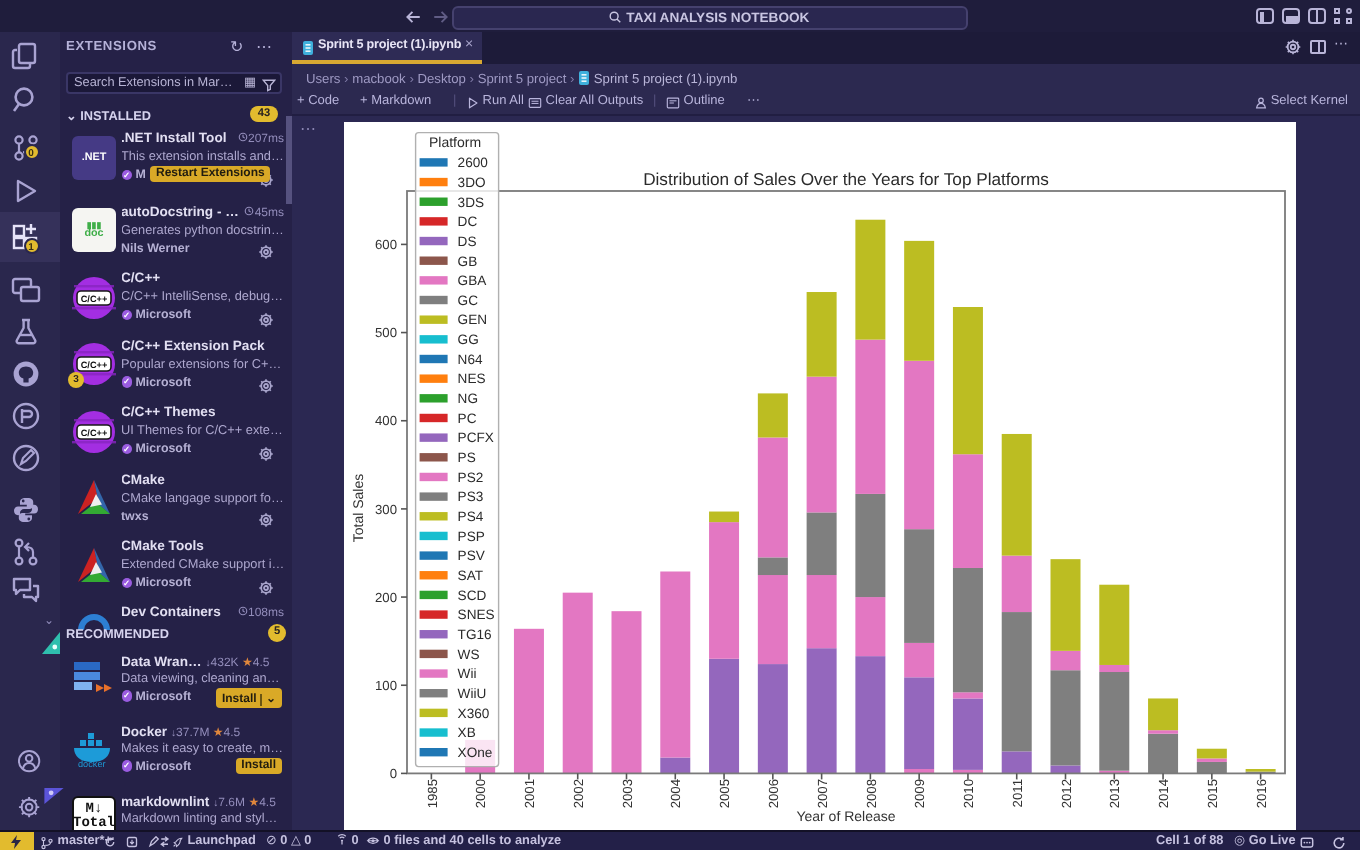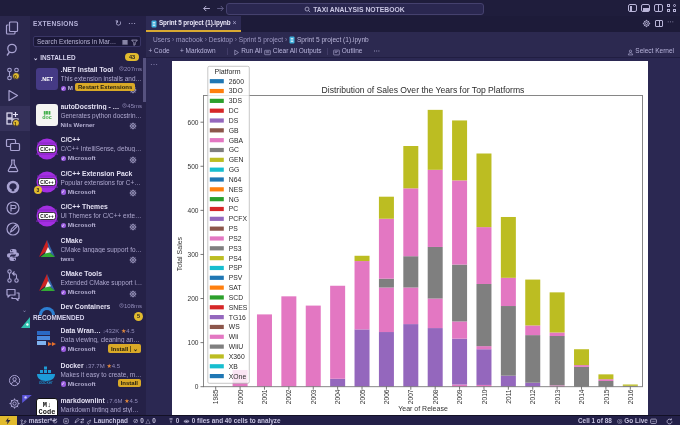--- a/index.html
+++ b/index.html
@@ -371,21 +371,21 @@
           <text x="3" y="20.5" font-size="4.6" fill="#1d9bd8" font-family="Liberation Sans">docker</text>
         </svg>
       </div>
       <div class="ittl" style="width:80px">Docker <span class="meta"><span style="font-size:5.2px">↓</span>37.7M <span class="star">★</span>4.5</span></div>
       <div class="itds">Makes it easy to create, m…</div>
       <div class="itpb"><span style="display:inline-block;width:5.5px;height:5.5px;border-radius:3px;background:#9a5ce0;color:#fff;font-size:4.2px;line-height:5.5px;text-align:center;vertical-align:0.5px">✓</span> Microsoft</div>
       <div class="instbtn" style="right:2px">Install</div>
     </div>
     <div class="it" style="top:378px">
       <div class="iticon" style="background:#ffffff;border:1px solid #111;">
-        <div style="display:flex;align-items:center;justify-content:center;width:100%;height:100%;flex-direction:column;color:#111;font-weight:bold;font-size:7px;line-height:7px;font-family:Liberation Mono,monospace">M↓<span>Code</span></div>
+        <div style="display:flex;align-items:center;justify-content:center;width:100%;height:100%;flex-direction:column;color:#111;font-weight:bold;font-size:7px;line-height:7px;font-family:Liberation Mono,monospace">M↓<span>Total</span></div>
       </div>
       <div class="ittl" style="width:80px">markdownlint <span class="meta"><span style="font-size:5.2px">↓</span>7.6M <span class="star">★</span>4.5</span></div>
       <div class="itds">Markdown linting and styl…</div>
       <div class="itpb">David Anson</div>
     </div>
   </div>
 <div class="abs" style="left:22px;top:389px;z-index:30"><svg width="10" height="8" viewBox="0 0 12 10">
       <polygon points="0,0 12,0 0,10" fill="#5b54d8"></polygon>
       <circle cx="4.2" cy="3" r="1.5" fill="#cfcaf8"></circle>
     </svg></div>

